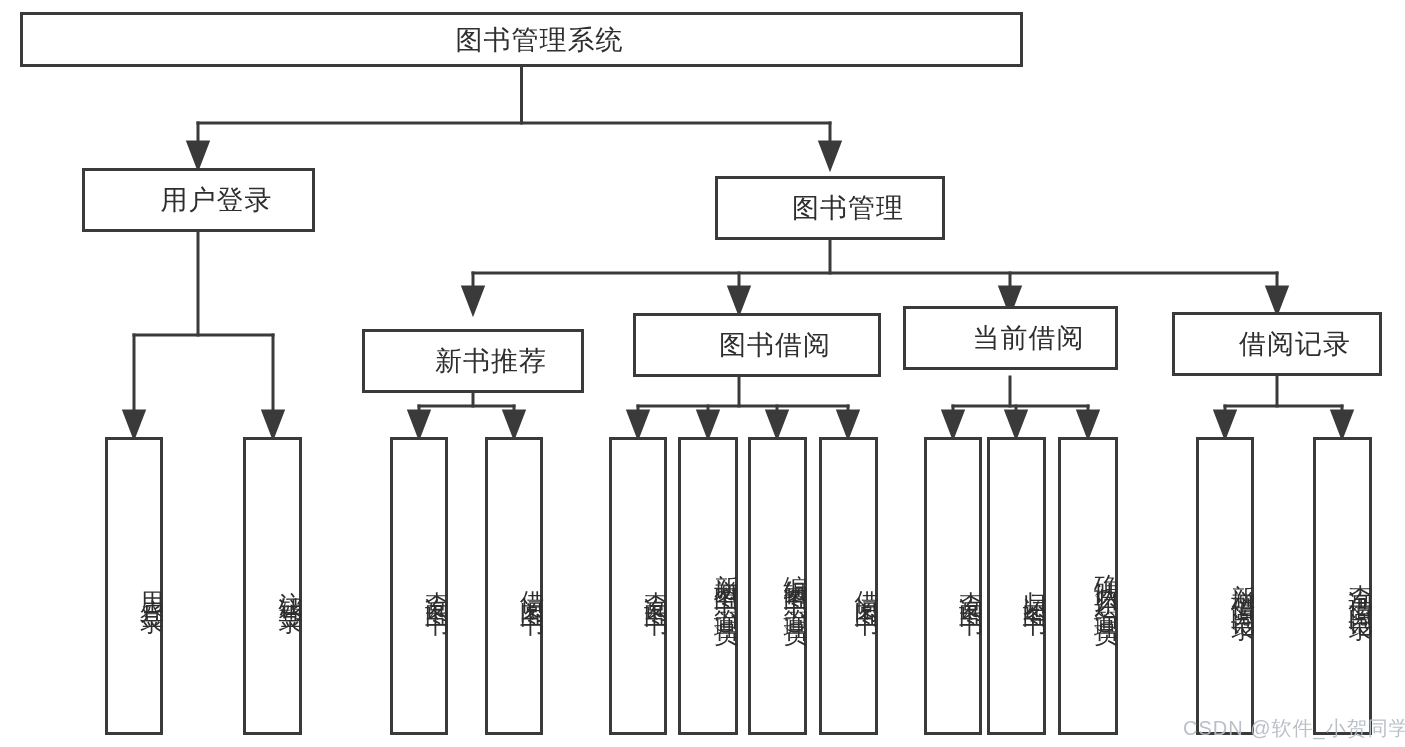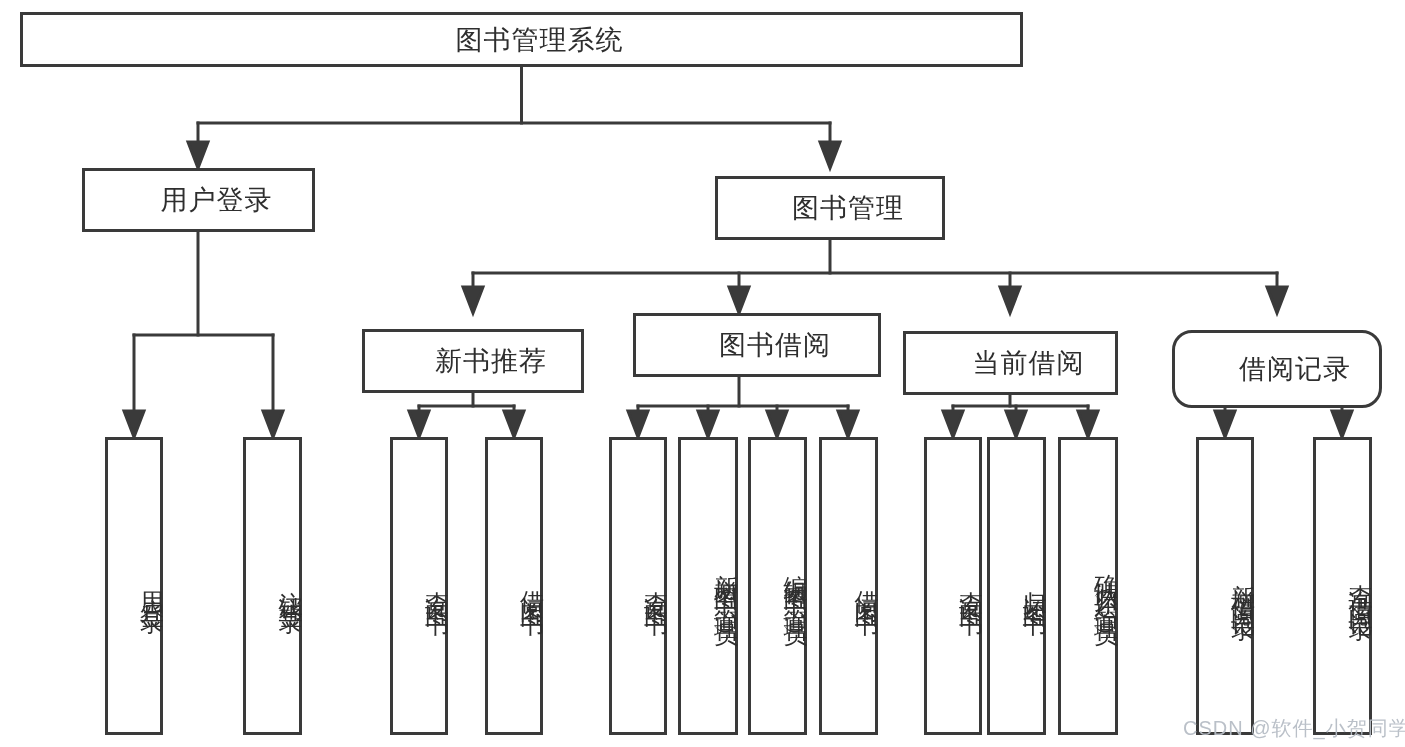--- a/index.html
+++ b/index.html
@@ -112,22 +112,22 @@
   </g>
 </svg>
 
 <div class="node" style="left:20px; top:12px; width:1003px; height:55px;">图书管理系统</div>
 
 <div class="node" style="left:82px; top:168px; width:233px; height:64px;">用户登录</div>
 <div class="node" style="left:715px; top:168px; width:230px; height:64px;margin-top:8px;">图书管理</div>
 
 <div class="node" style="left:362px; top:313px; width:222px; height:64px;margin-top:16px;">新书推荐</div>
 <div class="node" style="left:633px; top:313px; width:248px; height:64px;">图书借阅</div>
-<div class="node" style="left:903px; top:331px; width:215px; height:64px;">当前借阅</div>
-<div class="node" style="left:1172px; top:330px; width:210px; height:78px;border-radius:20px;">借阅记录</div>
+<div class="node" style="left:903px; top:306px; width:215px; height:64px;">当前借阅</div>
+<div class="node" style="left:1172px; top:312px; width:210px; height:64px;">借阅记录</div>
 
 <div class="node leaf" style="left:105px; top:437px; width:58px; height:298px;">用户登录</div>
 <div class="node leaf" style="left:243px; top:437px; width:59px; height:298px;">注销登录</div>
 
 <div class="node leaf" style="left:390px; top:437px; width:58px; height:298px;">查询图书</div>
 <div class="node leaf" style="left:485px; top:437px; width:58px; height:298px;">借阅图书</div>
 
 <div class="node leaf" style="left:609px; top:437px; width:58px; height:298px;">查询图书</div>
 <div class="node leaf" style="left:678px; top:437px; width:60px; height:298px;">新增图书（管理员）</div>
 <div class="node leaf" style="left:748px; top:437px; width:59px; height:298px;">编辑图书（管理员）</div>

